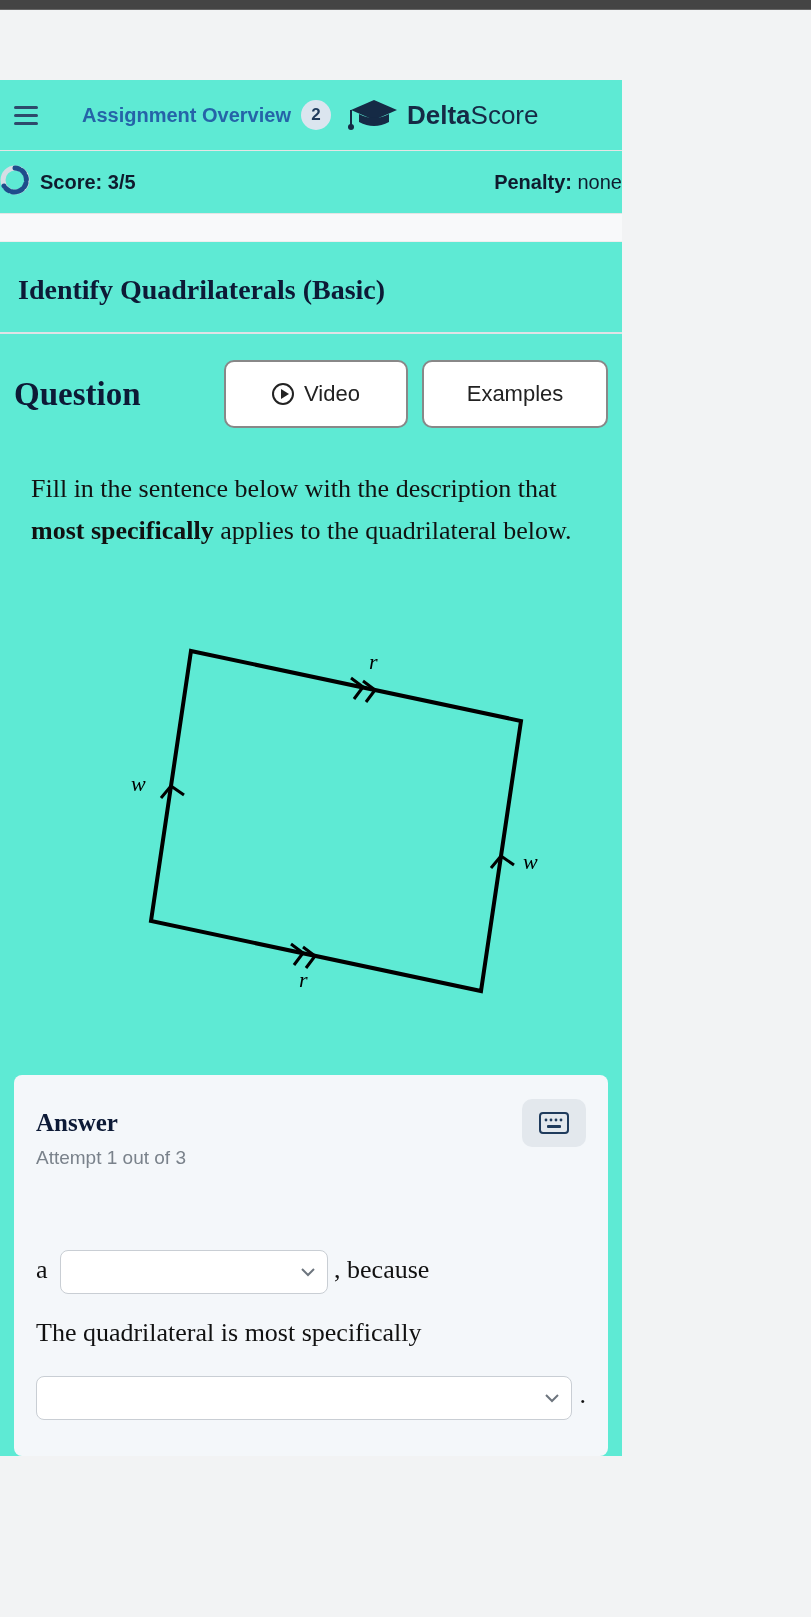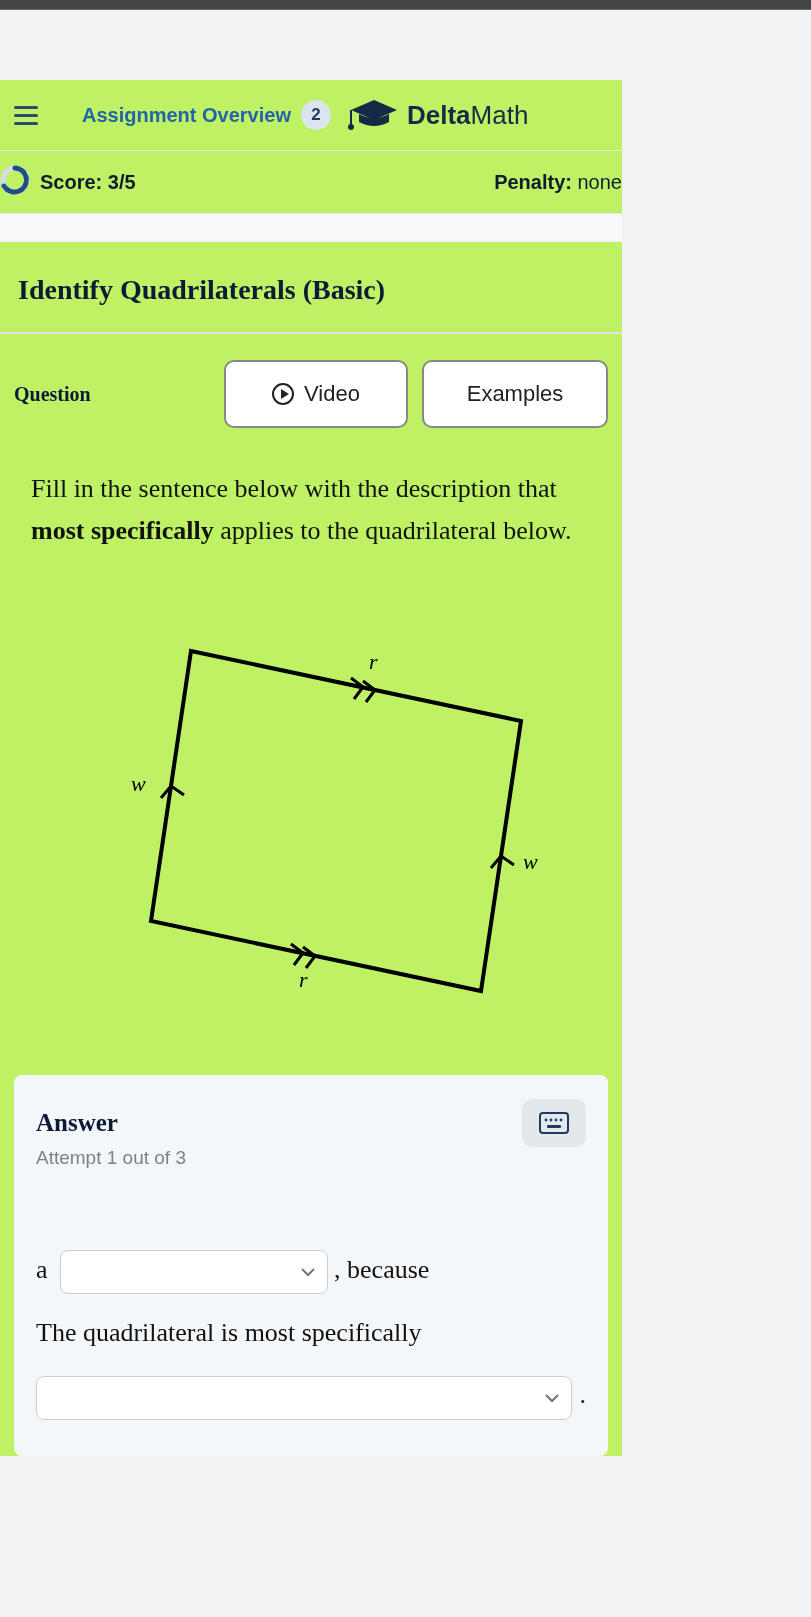--- a/index.html
+++ b/index.html
@@ -10,21 +10,21 @@
     min-height: 1617px;
   }
   .topbar {
     height: 10px;
     background: #444;
     border-bottom: 1px solid #666;
   }
   .content-wrap {
     margin-top: 70px;
     width: 622px;
-    background: #bef264;
+    background: #5eead4;
   }
   .header-row {
     display: flex;
     align-items: center;
     padding: 18px 14px;
     border-bottom: 1px solid #e5e5e5;
     gap: 10px;
   }
   .hamburger {
     display: flex;
@@ -119,21 +119,21 @@
   }
   .question-row {
     display: flex;
     align-items: center;
     padding: 26px 14px 10px 14px;
     gap: 14px;
   }
   .question-label {
     font-family: Georgia, serif;
     font-weight: 700;
-    font-size: 20px;
+    font-size: 33px;
     color: #0d1a36;
     flex: 0 0 auto;
     margin-right: auto;
   }
   .pill-btn {
     display: flex;
     align-items: center;
     justify-content: center;
     gap: 10px;
     border: 2px solid #888;
@@ -260,21 +260,21 @@
     <div class="badge">2</div>
     <div class="logo-wrap">
       <span class="logo-icon">
         <svg width="54" height="34" viewBox="0 0 54 34">
           <path d="M27 2 L50 12 L27 22 L4 12 Z" fill="#152a45"></path>
           <path d="M12 16 L12 24 Q27 32 42 24 L42 16 Q27 24 12 16 Z" fill="#152a45"></path>
           <line x1="4" y1="12" x2="4" y2="27" stroke="#152a45" stroke-width="2"></line>
           <circle cx="4" cy="29" r="3" fill="#152a45"></circle>
         </svg>
       </span>
-      <span class="logo-text"><span>Delta</span><span class="thin">Math</span></span>
+      <span class="logo-text"><span>Delta</span><span class="thin">Score</span></span>
     </div>
   </div>
 
   <div class="score-row">
     <div class="score-left">
       <span>
         <svg width="30" height="30" viewBox="0 0 30 30">
           <circle cx="15" cy="15" r="12" fill="none" stroke="#d6dde5" stroke-width="5"></circle>
           <path d="M15 3 A12 12 0 1 1 4 21" fill="none" stroke="#1e4d8b" stroke-width="5" stroke-linecap="round" stroke-dasharray="4 3"></path>
         </svg>

